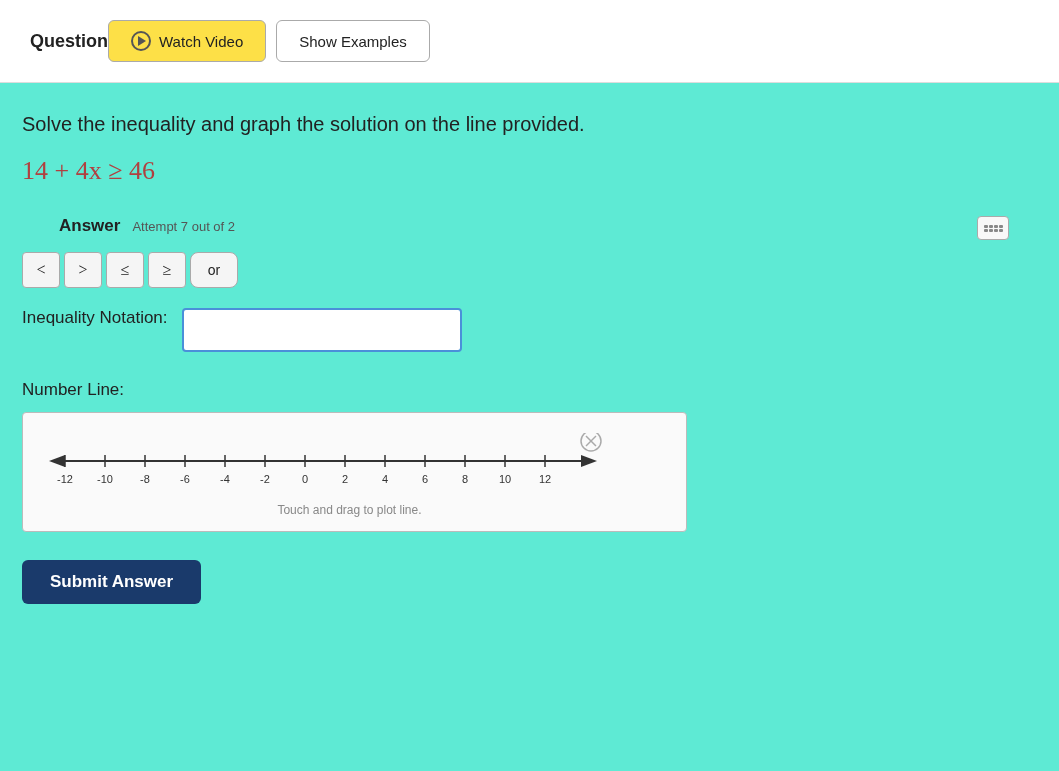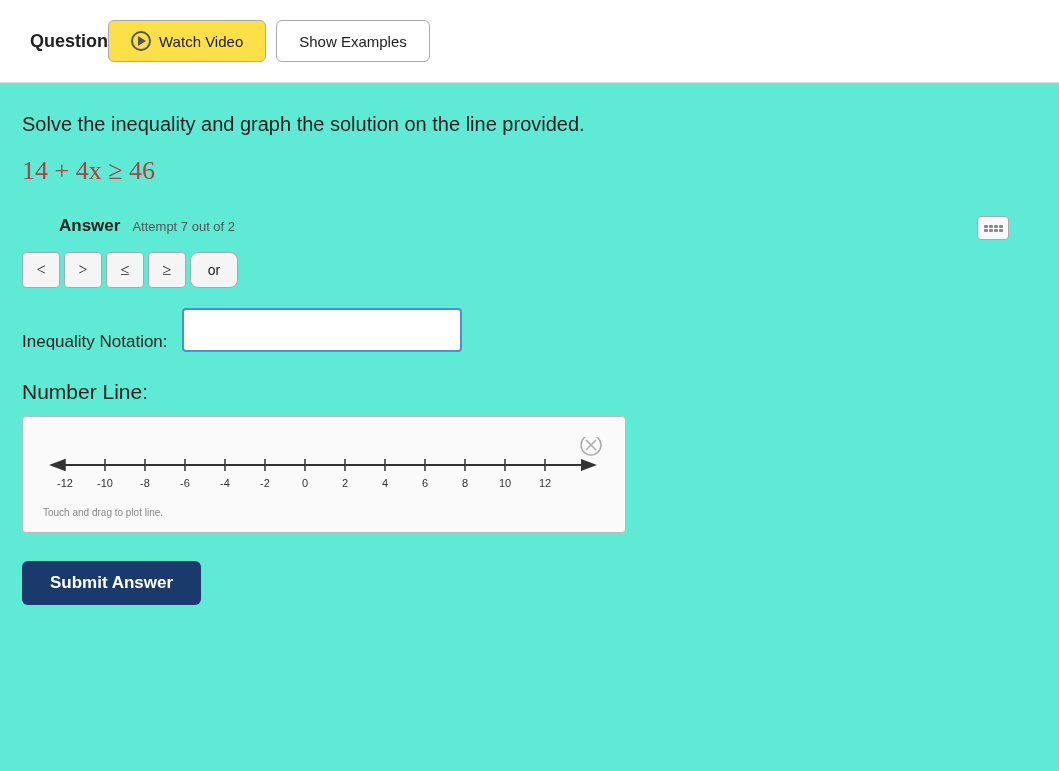--- a/index.html
+++ b/index.html
@@ -170,21 +170,21 @@
       font-size: 14px;
       color: #222;
       cursor: pointer;
       display: flex;
       align-items: center;
       justify-content: center;
       font-family: Arial, sans-serif;
     }
     .inequality-row {
       display: flex;
-      align-items: flex-end;
+      align-items: flex-start;
       gap: 14px;
       margin-bottom: 28px;
     }
     .inequality-label {
       font-family: Arial, sans-serif;
       font-size: 17px;
       color: #222;
     }
     .inequality-input {
       width: 280px;
@@ -192,40 +192,40 @@
       border: 2px solid #4a90d9;
       border-radius: 4px;
       padding: 6px 10px;
       font-size: 16px;
       font-family: Georgia, serif;
       outline: none;
       color: #222;
     }
     .number-line-label {
       font-family: Arial, sans-serif;
-      font-size: 21px;
+      font-size: 17px;
       color: #222;
       margin-bottom: 12px;
     }
     .number-line-container {
       border: 1.5px solid #bbb;
       border-radius: 4px;
       background: #fafafa;
       padding: 20px 30px 14px 20px;
-      width: 604px;
+      width: 665px;
       margin-bottom: 28px;
     }
     .number-line-svg-wrapper {
       position: relative;
       width: 100%;
     }
     .number-line-hint {
-      text-align: left;
-      font-family: Arial, sans-serif;
-      font-size: 10px;
+      text-align: center;
+      font-family: Arial, sans-serif;
+      font-size: 12px;
       color: #888;
       margin-top: 6px;
     }
     .submit-btn {
       background: #1a3a6b;
       color: #fff;
       border: none;
       border-radius: 6px;
       padding: 12px 28px;
       font-family: Arial, sans-serif;

